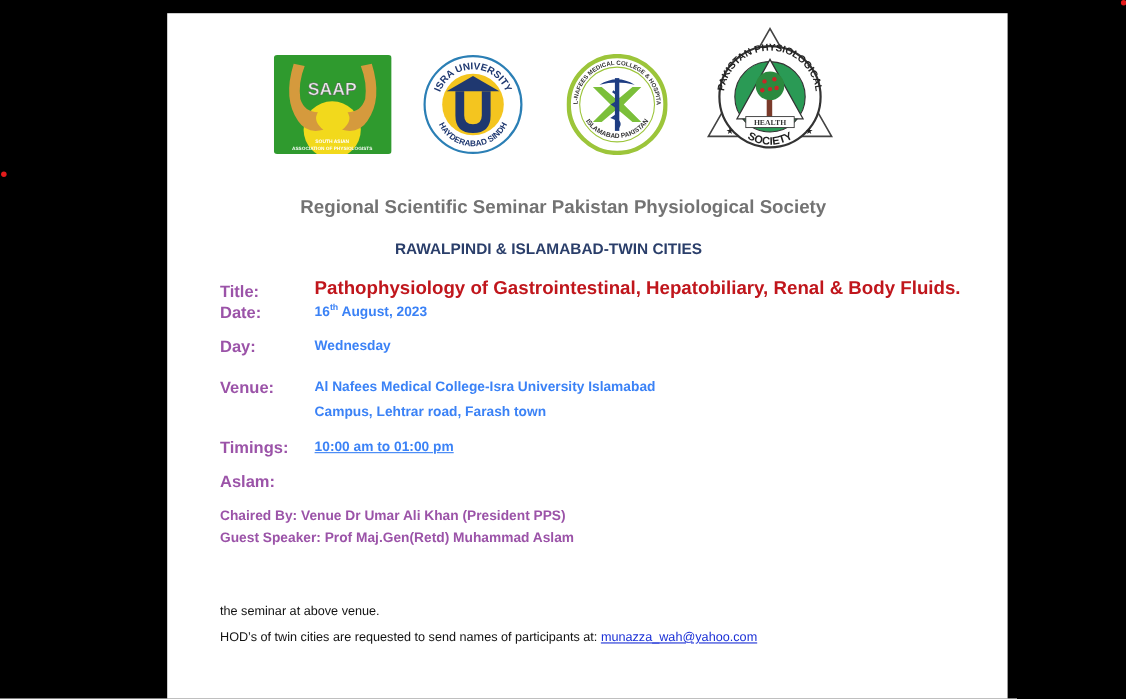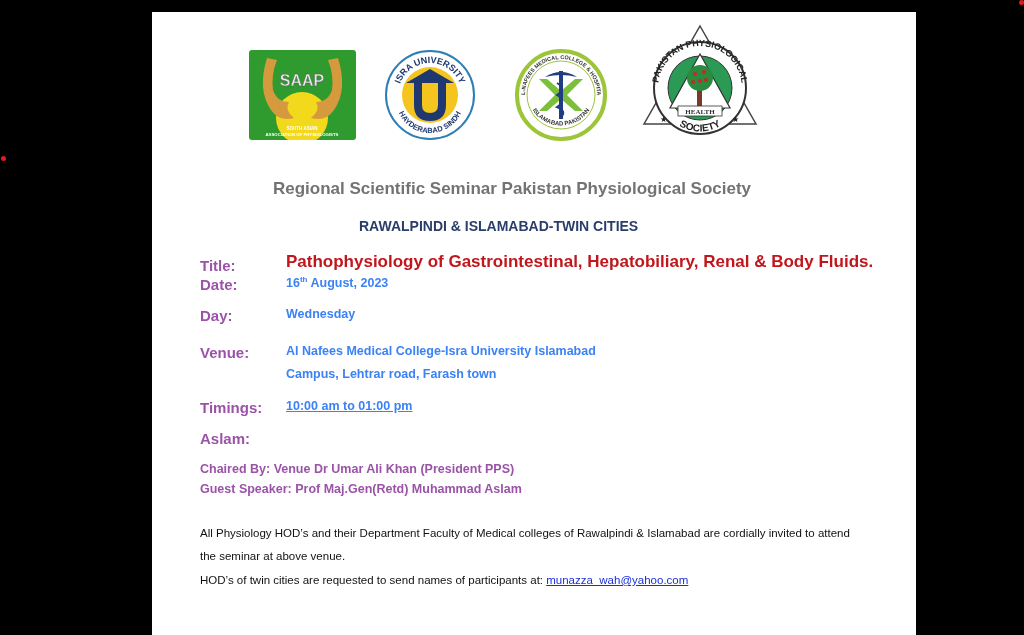--- a/index.html
+++ b/index.html
@@ -115,18 +115,17 @@
   <div class="abs value" style="top:355px;">Campus, Lehtrar road, Farash town</div>
 
   <div class="abs label" style="top:387px;">Timings:</div>
   <div class="abs value" style="top:387px;text-decoration:underline;">10:00 am to 01:00 pm</div>
 
   <div class="abs label" style="top:418px;">Aslam:</div>
 
   <div class="abs purple-line" style="top:450px;">Chaired By: Venue Dr Umar Ali Khan (President PPS)</div>
   <div class="abs purple-line" style="top:470px;">Guest Speaker: Prof Maj.Gen(Retd) Muhammad Aslam</div>
 
-  <div class="abs body-text" style="top:515px;">All Physiology HOD’s and their Department Faculty of Medical colleges of Rawalpindi &amp; Islamabad are cordially invited to attend</div>
   <div class="abs body-text" style="top:538px;">the seminar at above venue.</div>
   <div class="abs body-text" style="top:562px;">
     <span>HOD’s of twin cities are requested to send names of participants at: </span><a href="mailto:munazza_wah@yahoo.com">munazza_wah@yahoo.com</a>
   </div>
 </div>
 
 </body></html>

